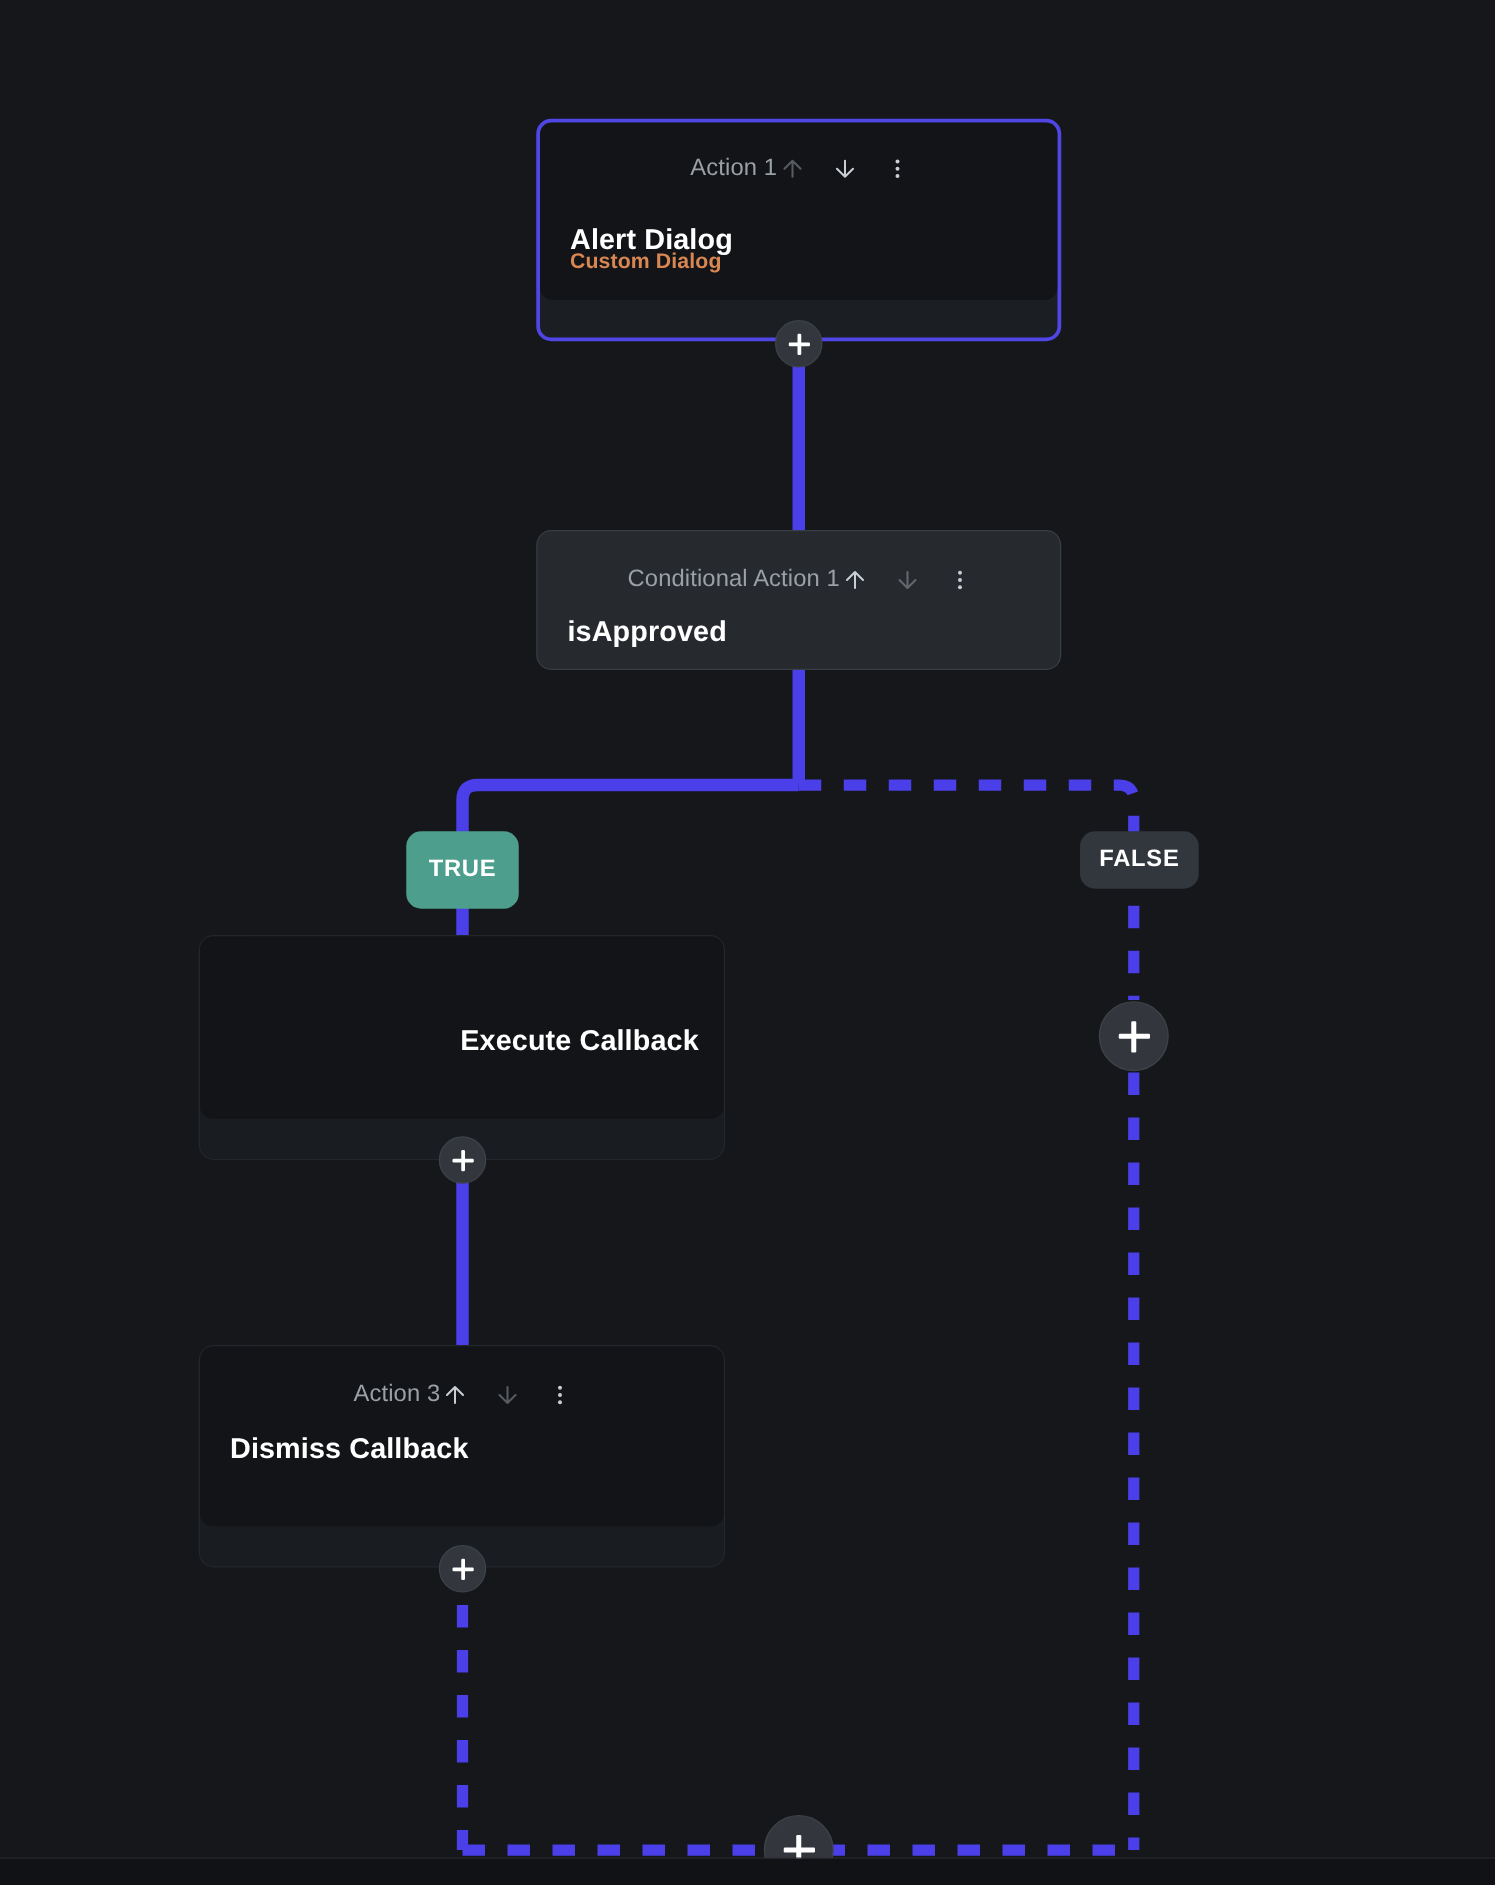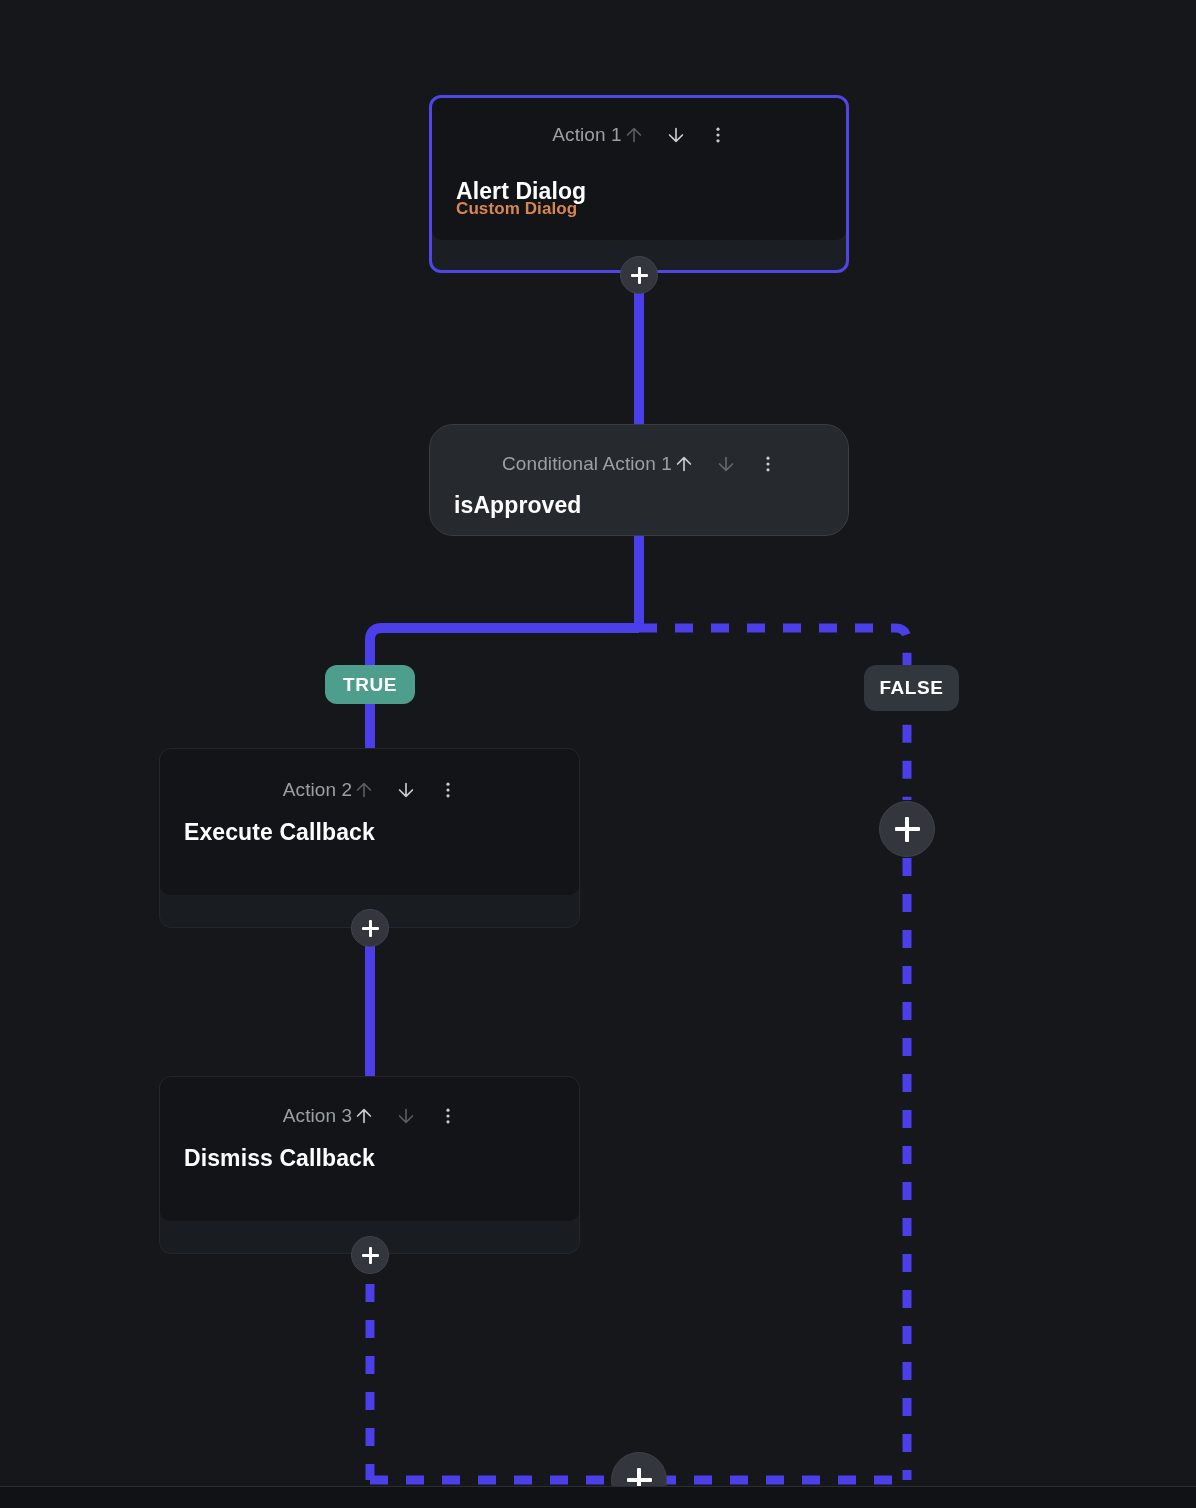--- a/index.html
+++ b/index.html
@@ -220,21 +220,21 @@
               <circle cx="12" cy="19" r="1.9"></circle>
           </svg>
         </span>
       </span>
     </div>
     <div class="title" style="top:80px;">Alert Dialog</div>
     <div class="subtitle" style="top:101px;">Custom Dialog</div>
   </div>
   <div class="plus sm" style="left:620px; top:256px;"></div>
 
-  <div class="node cond-card" style="left:429px; top:424px; width:420px; height:112px;border-radius:24px;">
+  <div class="node cond-card" style="left:429px; top:424px; width:420px; height:112px;">
     <div class="row-head" style="top:26px;">
       <span class="eyebrow">Conditional Action 1</span>
       <span class="head-icons">
         <span class="icon-btn">
           <svg width="22" height="22" viewBox="0 0 24 24" fill="none" stroke="#c9ced4" stroke-width="1.8" stroke-linecap="round" stroke-linejoin="round">
             <path d="M12 19V5M5 12l7-7 7 7"></path>
           </svg>
         </span>
         <span class="icon-btn dim">
           <svg width="22" height="22" viewBox="0 0 24 24" fill="none" stroke="#c9ced4" stroke-width="1.8" stroke-linecap="round" stroke-linejoin="round">
@@ -246,48 +246,26 @@
             <circle cx="12" cy="5" r="1.9"></circle>
               <circle cx="12" cy="12" r="1.9"></circle>
               <circle cx="12" cy="19" r="1.9"></circle>
           </svg>
         </span>
       </span>
     </div>
     <div class="title" style="top:67px;">isApproved</div>
   </div>
 
-  <div class="badge true" style="left:325px; top:665px; width:90px; height:39px;">TRUE</div>
+  <div class="badge true" style="left:325px; top:665px; width:90px; height:62px;">TRUE</div>
   <div class="badge false" style="left:864px; top:665px; width:95px; height:46px;">FALSE</div>
 
   <div class="node action-card" style="left:159px; top:748px; width:421px; height:180px;">
     <div class="body" style="top:0; height:146px;"></div>
-    <div class="row-head" style="top:28px;">
-      <span class="eyebrow">Action 2</span>
-      <span class="head-icons">
-        <span class="icon-btn dim">
-          <svg width="22" height="22" viewBox="0 0 24 24" fill="none" stroke="#c9ced4" stroke-width="1.8" stroke-linecap="round" stroke-linejoin="round">
-            <path d="M12 19V5M5 12l7-7 7 7"></path>
-          </svg>
-        </span>
-        <span class="icon-btn">
-          <svg width="22" height="22" viewBox="0 0 24 24" fill="none" stroke="#c9ced4" stroke-width="1.8" stroke-linecap="round" stroke-linejoin="round">
-            <path d="M12 5v14M19 12l-7 7-7-7"></path>
-          </svg>
-        </span>
-        <span class="icon-btn">
-          <svg width="20" height="20" viewBox="0 0 24 24" fill="#c9ced4">
-            <circle cx="12" cy="5" r="1.9"></circle>
-              <circle cx="12" cy="12" r="1.9"></circle>
-              <circle cx="12" cy="19" r="1.9"></circle>
-          </svg>
-        </span>
-      </span>
-    </div>
-    <div class="title" style="top:70px;">Execute Callback</div>
+    <div class="title" style="top:70px;text-align:right;">Execute Callback</div>
   </div>
   <div class="plus sm" style="left:351px; top:909px;"></div>
 
   <div class="node action-card" style="left:159px; top:1076px; width:421px; height:178px;">
     <div class="body" style="top:0; height:144px;"></div>
     <div class="row-head" style="top:26px;">
       <span class="eyebrow">Action 3</span>
       <span class="head-icons">
         <span class="icon-btn">
           <svg width="22" height="22" viewBox="0 0 24 24" fill="none" stroke="#c9ced4" stroke-width="1.8" stroke-linecap="round" stroke-linejoin="round">

